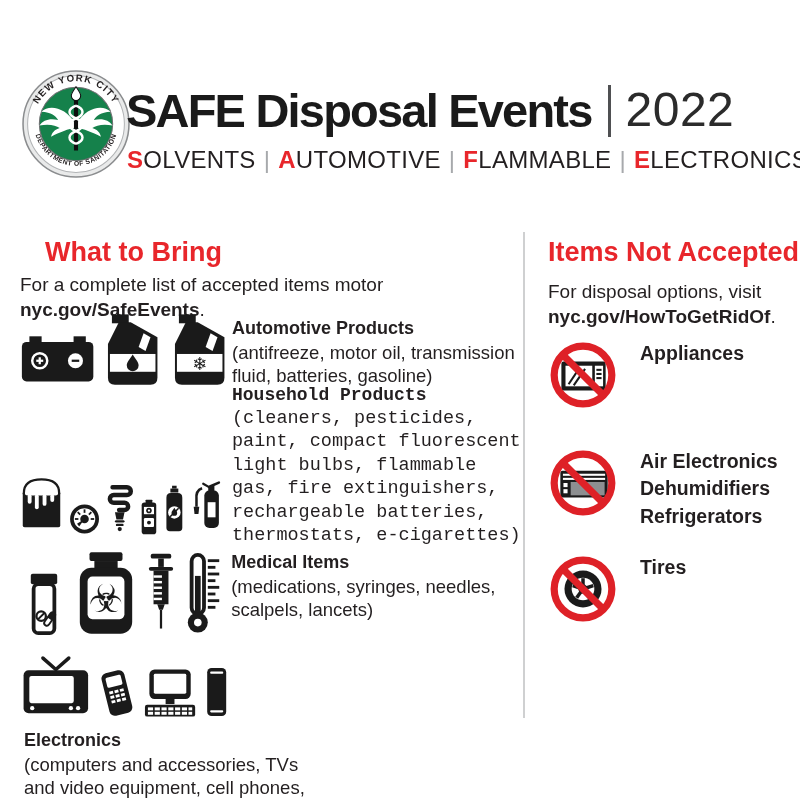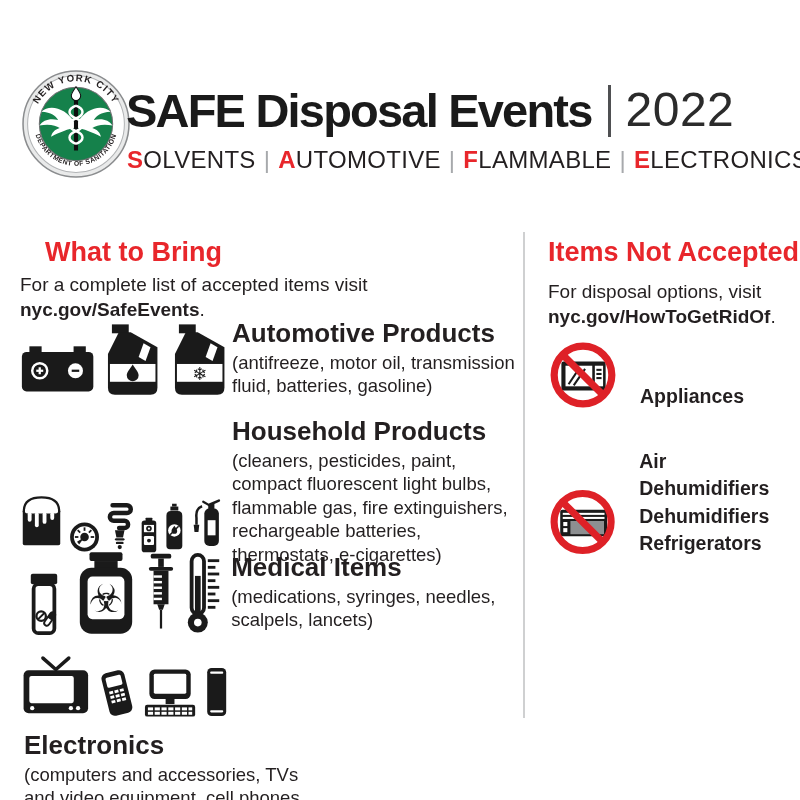--- a/index.html
+++ b/index.html
@@ -18,24 +18,24 @@
   .tagline{position:absolute;left:127px;top:180px;font-size:22px;font-weight:bold;color:#231f20;}
   
   .red-heading{position:absolute;font-size:27px;font-weight:bold;color:#e8262b;}
   .intro{position:absolute;font-size:19px;color:#231f20;line-height:1.3;}
   .intro b{font-weight:bold;}
   .vdivider{position:absolute;left:523px;top:232px;width:2px;height:486px;background:#cfd0d1;}
   
   .wrow{position:absolute;left:20px;width:502px;display:flex;}
   .icons{width:208px;display:flex;align-items:flex-end;justify-content:center;gap:9px;}
   .wtext{width:292px;margin-left:4px;padding-top:4px;}
-  .wtitle{font-size:26px;font-weight:bold;margin-bottom:2px;}
+  .wtitle{font-size:18px;font-weight:bold;margin-bottom:2px;}
   .wdesc{font-size:18.5px;line-height:1.27;}
   
-  .nrow{position:absolute;left:548px;display:flex;align-items:flex-end;}
+  .nrow{position:absolute;left:548px;display:flex;align-items:flex-start;}
   .nlabel{margin-left:22px;font-size:19.5px;font-weight:bold;line-height:1.4;}
 </style>
 </head>
 <body>
 
 <div class="page">
 
   <div class="logo">
     <svg width="108" height="108" viewBox="0 0 106 106">
       <circle cx="53" cy="53" r="52" fill="#e9eaea" stroke="#8a8c8e" stroke-width="1.5"></circle>
@@ -70,21 +70,21 @@
     <div class="year">2022</div>
   </div>
 
   <div class="acronym">
     <span class="acr-initial">S</span><span>OLVENTS</span><span class="acr-sep">|</span><span class="acr-initial">A</span><span>UTOMOTIVE</span><span class="acr-sep">|</span><span class="acr-initial">F</span><span>LAMMABLE</span><span class="acr-sep">|</span><span class="acr-initial">E</span><span>LECTRONICS</span>
   </div>
 
 
   <div class="red-heading" style="left:20px;top:237px;margin-left:25px;">What to Bring</div>
   <div class="intro" style="left:20px;top:273px;width:500px;">
-    <span>For a complete list of accepted items visit </span><b>nyc.gov/SafeEvents</b><span>.</span>
+    <span>For a complete list of accepted items motor </span><b>nyc.gov/SafeEvents</b><span>.</span>
   </div>
 
   <div class="wrow" style="top:314px;">
     <div class="icons">
       <svg width="76" height="54" viewBox="0 0 80 56" style="margin-bottom:4px;">
         <rect x="10" y="6" width="13" height="8" fill="#1a1a1a"></rect>
         <rect x="57" y="6" width="13" height="8" fill="#1a1a1a"></rect>
         <rect x="2" y="12" width="76" height="42" rx="5" fill="#1a1a1a"></rect>
         <circle cx="21" cy="32" r="8" fill="none" stroke="#fff" stroke-width="2.6"></circle>
         <rect x="17.3" y="30.8" width="7.4" height="2.4" fill="#fff"></rect>
@@ -106,21 +106,21 @@
         <rect x="6" y="40" width="46" height="18" fill="#ffffff"></rect>
         <text x="29" y="50" font-size="18" text-anchor="middle" dominant-baseline="central" fill="#1a1a1a" font-family="DejaVu Sans, sans-serif">❄</text>
       </svg>
     </div>
     <div class="wtext">
       <div class="wtitle">Automotive Products</div>
       <div class="wdesc">(antifreeze, motor oil, transmission fluid, batteries, gasoline)</div>
     </div>
   </div>
 
-  <div class="wrow" style="top:412px;">
+  <div class="wrow" style="top:381px;font-family:Liberation Mono, monospace;">
     <div class="icons" style="margin-top:24px;gap:6px;">
       <svg width="72" height="92" viewBox="0 0 78 96">
         <rect x="5" y="28" width="68" height="66" rx="4" fill="#1a1a1a"></rect>
         <path d="M7,32 Q7,7 39,7 Q71,7 71,32 Q71,38 64,38 H14 Q7,38 7,32 Z" fill="#ffffff" stroke="#1a1a1a" stroke-width="4"></path>
         <rect x="14" y="34" width="7" height="17" rx="3.5" fill="#ffffff"></rect>
         <rect x="27" y="34" width="7" height="27" rx="3.5" fill="#ffffff"></rect>
         <rect x="41" y="34" width="7" height="21" rx="3.5" fill="#ffffff"></rect>
         <rect x="55" y="34" width="7" height="14" rx="3.5" fill="#ffffff"></rect>
       </svg>
       <svg width="52" height="52" viewBox="0 0 58 58" style="margin-bottom:3px;">
@@ -325,20 +325,39 @@
       <rect x="12" y="22" width="46" height="26" rx="2" fill="#1a1a1a"></rect>
       <rect x="14.5" y="25" width="41" height="2" fill="#ffffff"></rect>
       <rect x="14.5" y="29" width="41" height="2" fill="#ffffff"></rect>
       <rect x="15" y="34" width="4" height="4" fill="#ffffff"></rect>
       <rect x="15" y="40" width="4" height="4" fill="#ffffff"></rect>
       <rect x="22" y="33" width="33" height="13" fill="#8d8f91"></rect>
       <circle cx="34" cy="34" r="28" fill="none" stroke="#de2127" stroke-width="7"></circle>
       <line x1="14.5" y1="14.5" x2="53.5" y2="53.5" stroke="#de2127" stroke-width="7"></line>
     </svg>
     <div class="nlabel">
-      <div>Air Dehumidifiers</div>
+      <div>Air Electronics</div>
       <div>Dehumidifiers</div>
       <div>Refrigerators</div>
     </div>
   </div>
 
+  <div class="nrow" style="top:554px;">
+    <svg width="70" height="70" viewBox="0 0 68 68">
+      <circle cx="34" cy="34" r="18" fill="#1a1a1a"></circle>
+      <circle cx="34" cy="34" r="11" fill="#ffffff"></circle>
+      <circle cx="34" cy="34" r="4.5" fill="#1a1a1a"></circle>
+      <g stroke="#1a1a1a" stroke-width="3.4">
+        <line x1="34" y1="34" x2="34" y2="23.5"></line>
+        <line x1="34" y1="34" x2="34" y2="23.5" transform="rotate(72 34 34)"></line>
+        <line x1="34" y1="34" x2="34" y2="23.5" transform="rotate(144 34 34)"></line>
+        <line x1="34" y1="34" x2="34" y2="23.5" transform="rotate(216 34 34)"></line>
+        <line x1="34" y1="34" x2="34" y2="23.5" transform="rotate(288 34 34)"></line>
+      </g>
+      <circle cx="34" cy="34" r="28" fill="none" stroke="#de2127" stroke-width="7"></circle>
+      <line x1="14.5" y1="14.5" x2="53.5" y2="53.5" stroke="#de2127" stroke-width="7"></line>
+    </svg>
+    <div class="nlabel">
+      <div>Tires</div>
+    </div>
+  </div>
 
 </div>
 
 </body></html>

